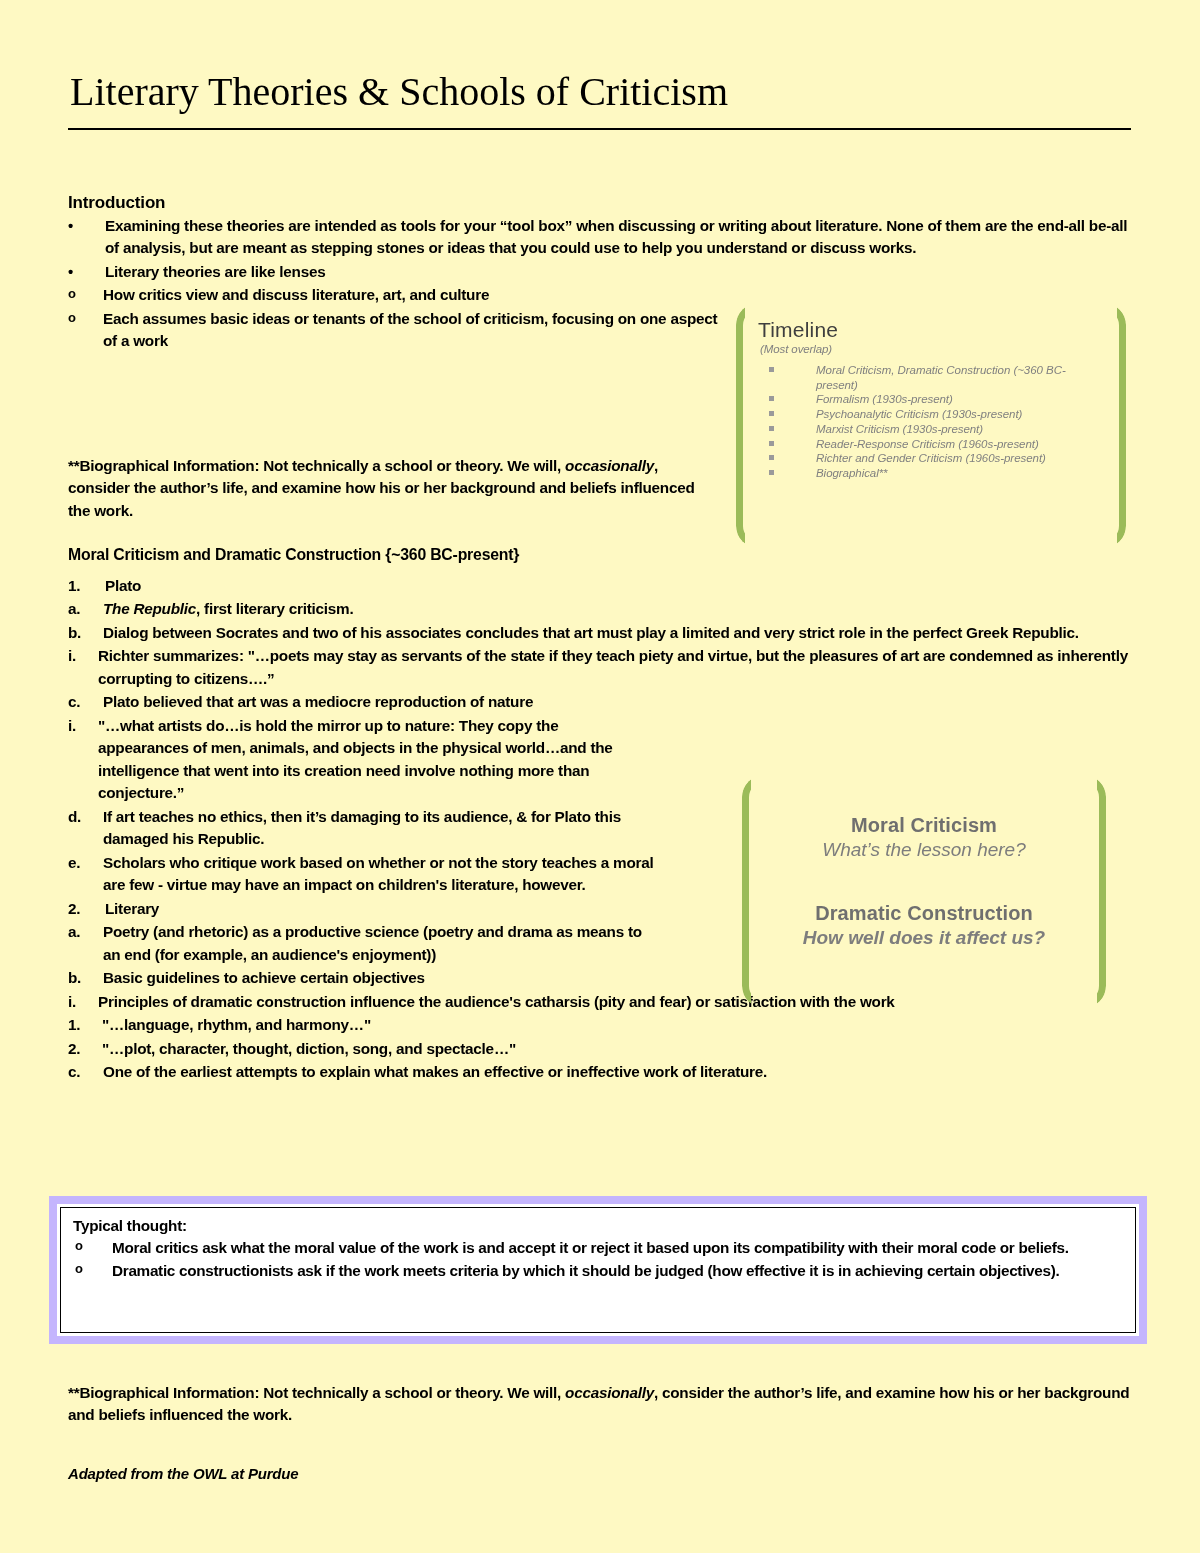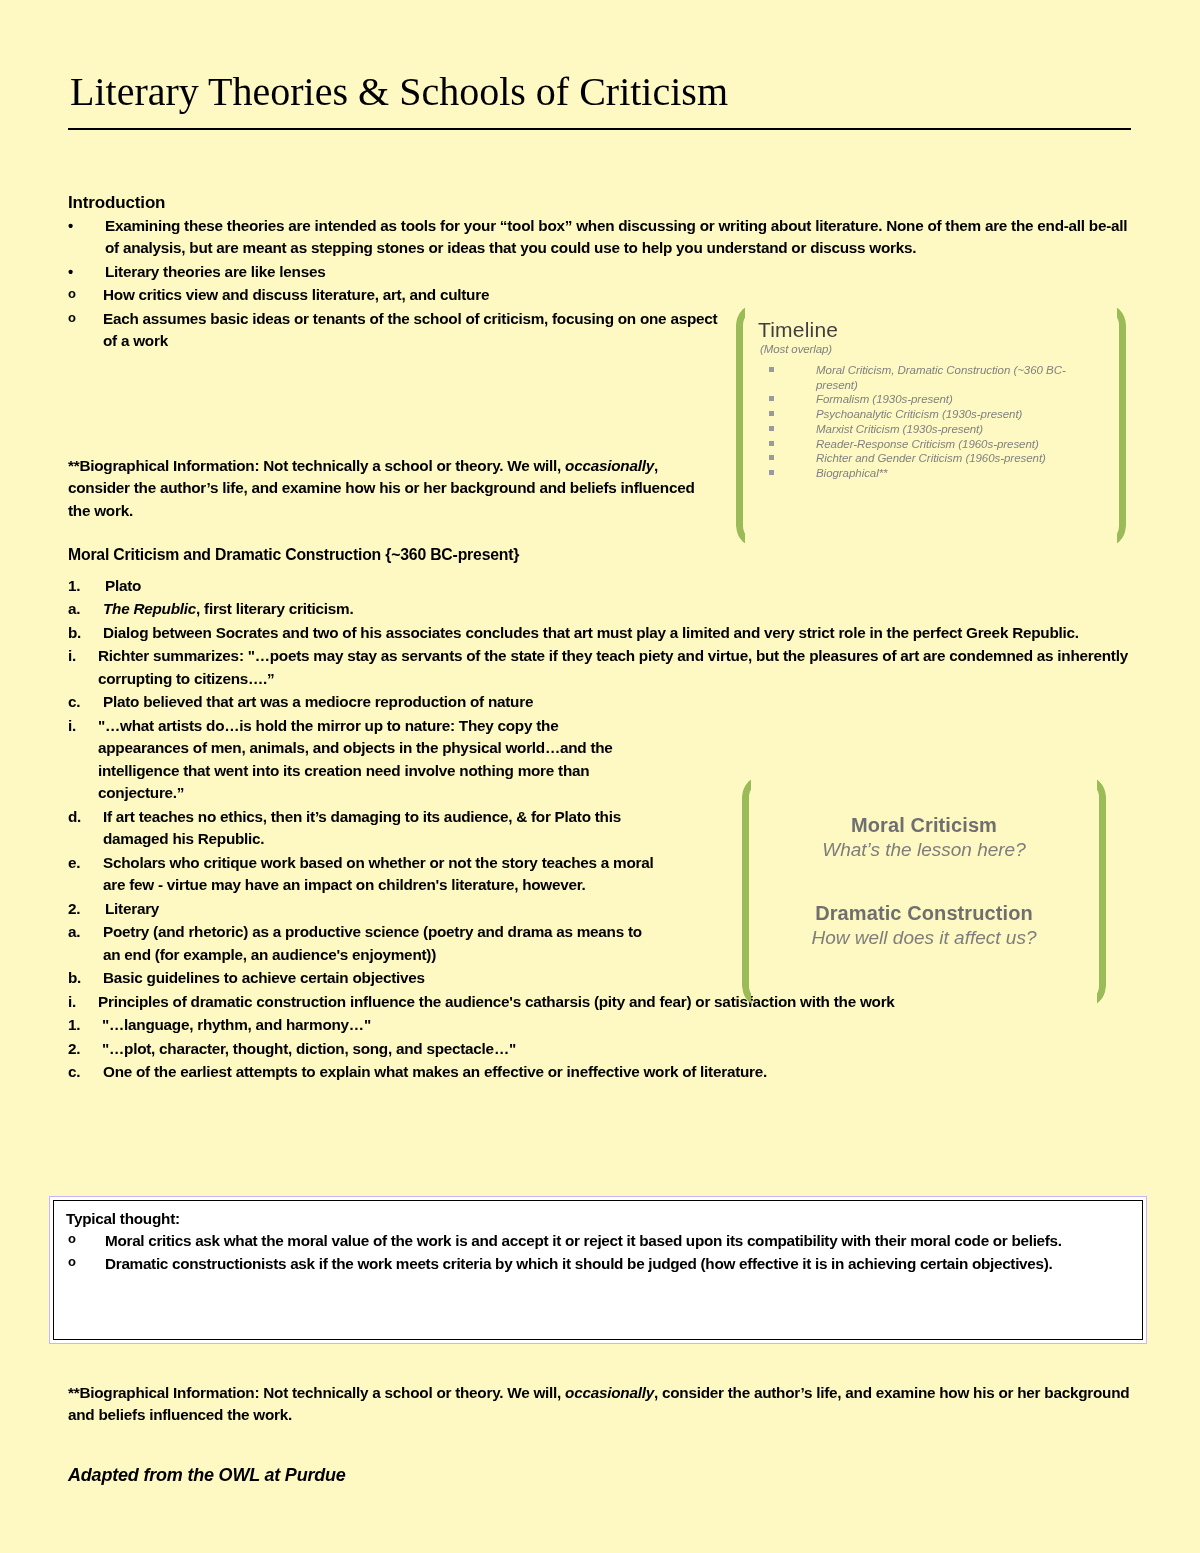--- a/index.html
+++ b/index.html
@@ -142,21 +142,21 @@
   }
   #bio-note-2 {
     left: 68px;
     top: 1382px;
     width: 1062px;
   }
   #credit-line {
     left: 68px;
     top: 1465px;
     width: 500px;
-    font-size: 18px;
+    font-size: 15px;
     font-style: italic;
     font-weight: bold;
     letter-spacing: -0.2px;
   }
 
   
   .greenbox {
     position: absolute;
     box-sizing: border-box;
   }
@@ -265,30 +265,30 @@
     margin: 0;
   }
   .mc-q {
     font-size: 19px;
     font-style: italic;
     color: #7d7d7d;
     line-height: 1.3;
     margin: 0 0 38px 0;
     letter-spacing: 0px;
   }
-  .mc-q.last { margin-bottom: 8px; }
+  .mc-q.last { margin-bottom: 8px; font-weight: bold; }
 
   
   #typical-box {
     position: absolute;
     left: 49px;
     top: 1196px;
     width: 1098px;
     height: 148px;
-    border: 1px solid #c4b5fd;
+    border: 8px solid #c4b5fd;
     box-sizing: border-box;
     background: #fff;
   }
   #typical-box .inner-border {
     position: absolute;
     left: 3px;
     top: 3px;
     right: 3px;
     bottom: 3px;
     border: 1px solid #000;

